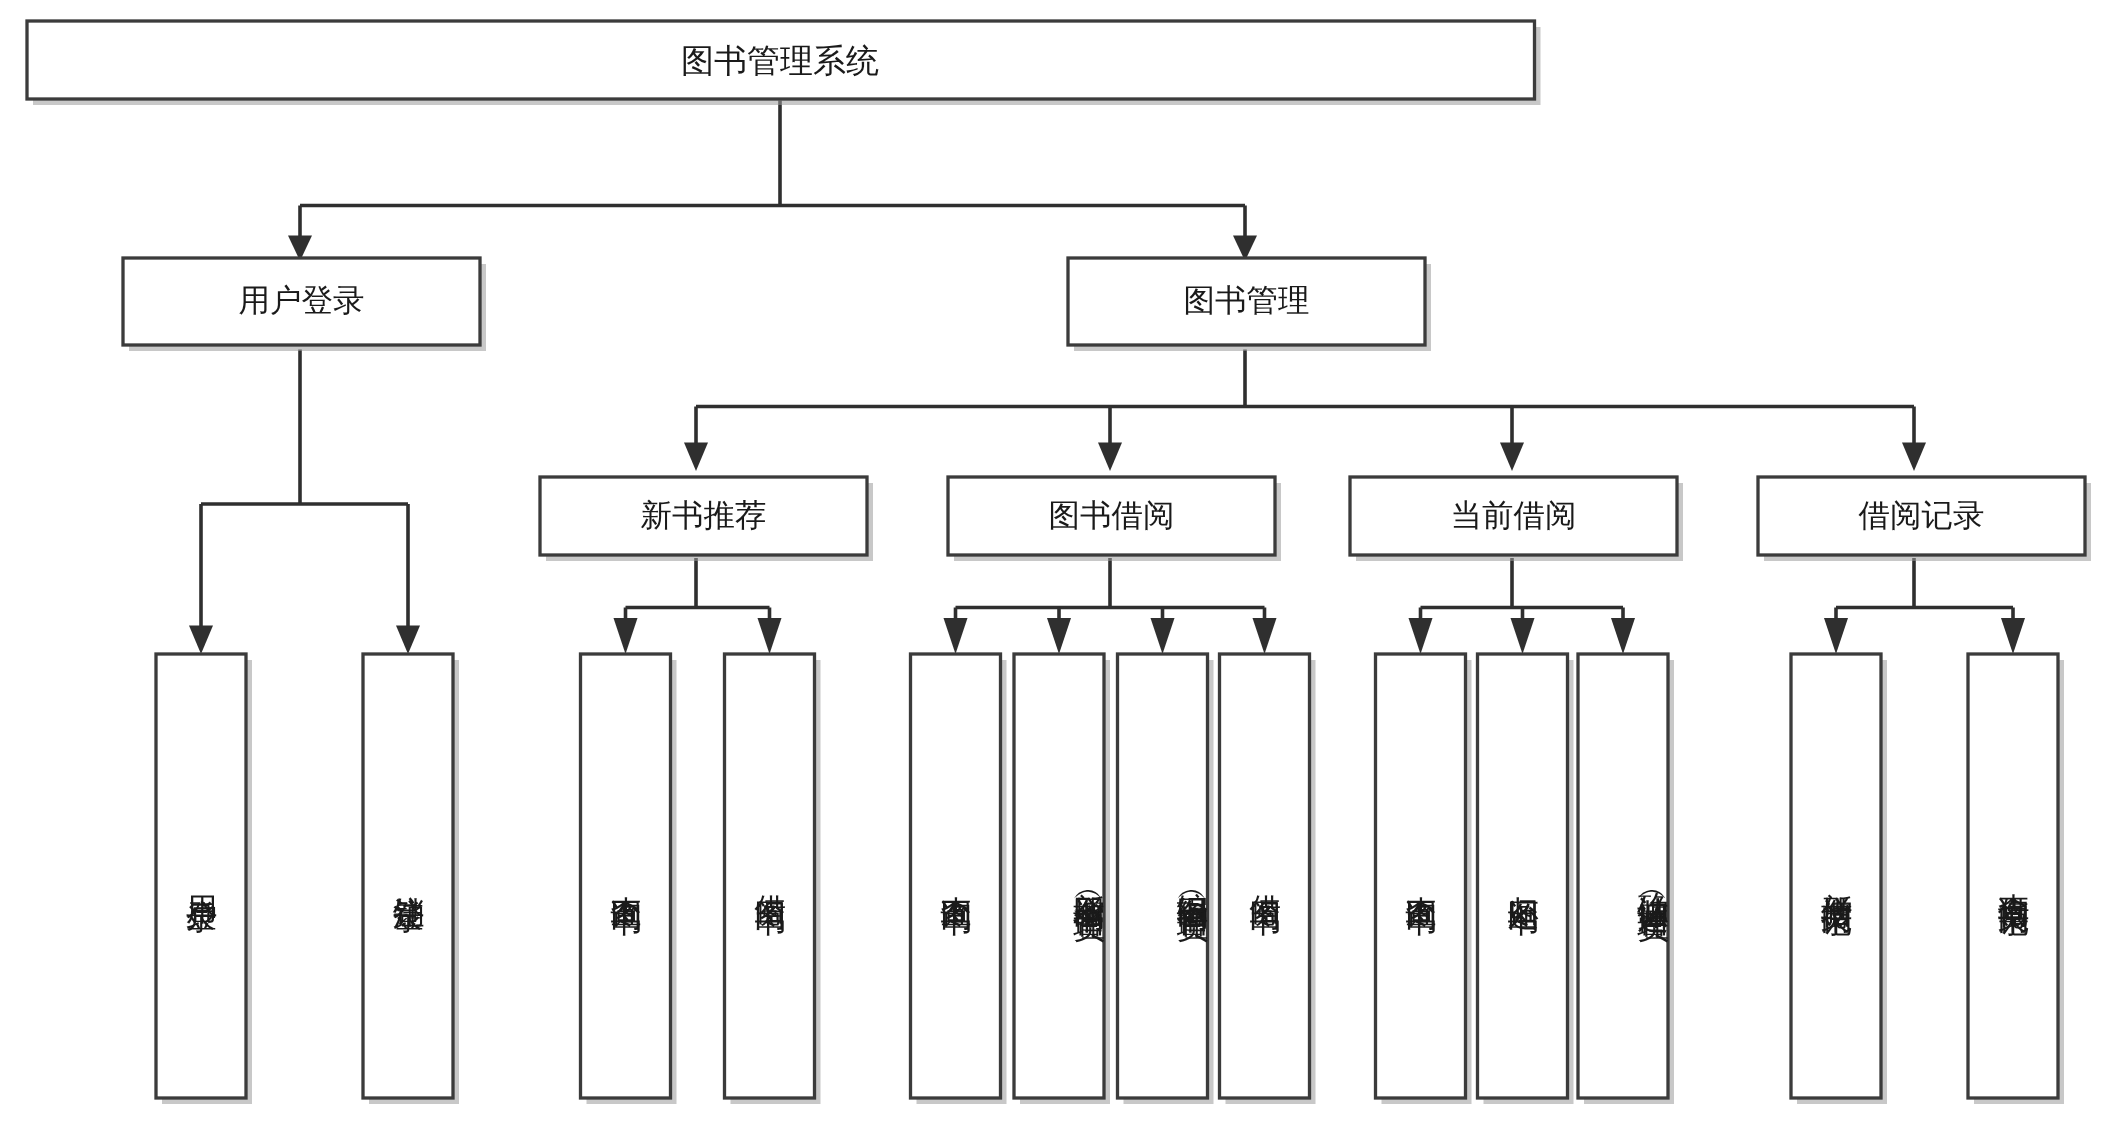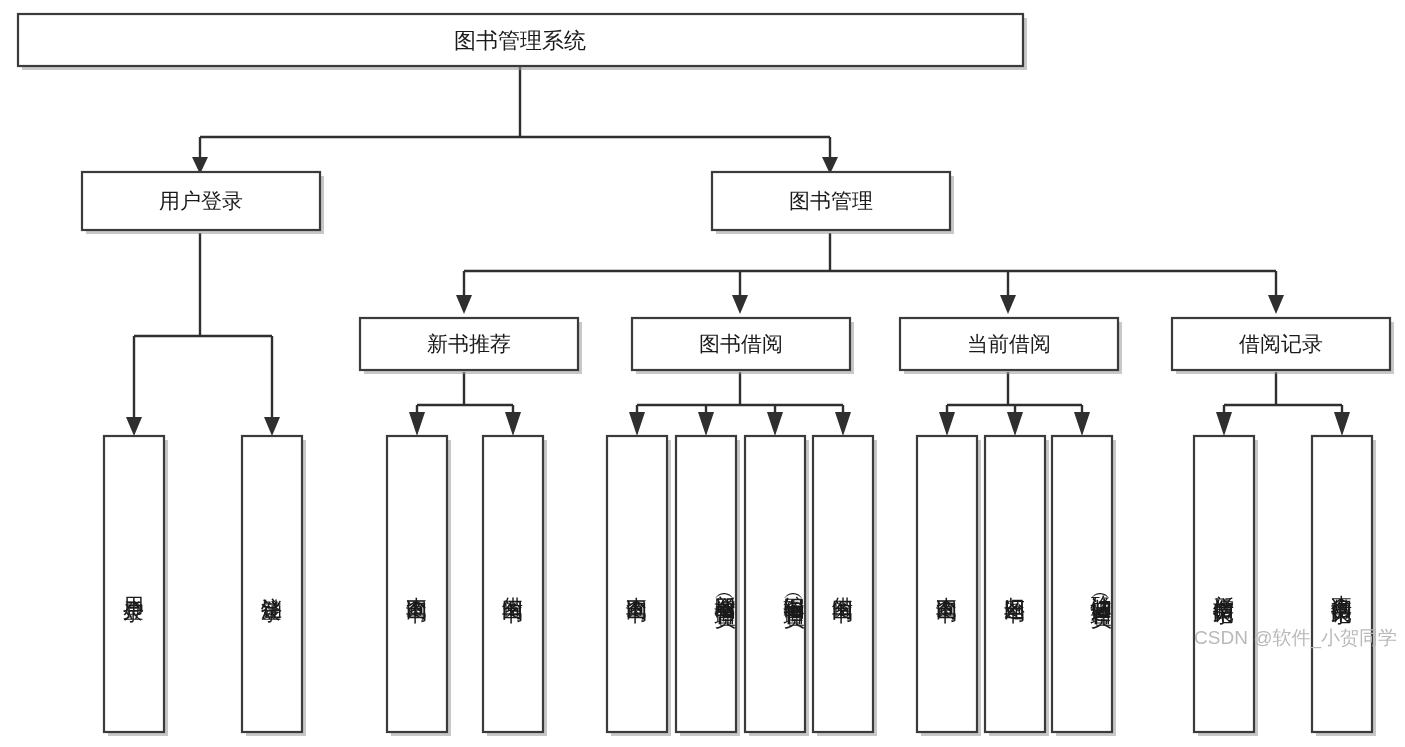--- a/index.html
+++ b/index.html
@@ -266,15 +266,14 @@
   <div class="leaf-label" style="left:745px; top:442px; width:60px; height:290px;">编辑图书（管理员）</div>
   <div class="leaf-label centered" style="left:813px; top:436px; width:60px; height:296px;">借阅图书</div>
 
   <div class="leaf-label centered" style="left:917px; top:436px; width:60px; height:296px;">查询图书</div>
   <div class="leaf-label centered" style="left:985px; top:436px; width:60px; height:296px;">归还图书</div>
   <div class="leaf-label" style="left:1052px; top:442px; width:60px; height:290px;">确认归还（管理员）</div>
 
   <div class="leaf-label centered" style="left:1194px; top:436px; width:60px; height:296px;">新增借阅记录</div>
   <div class="leaf-label centered" style="left:1312px; top:436px; width:60px; height:296px;">查询借阅记录</div>
 
-  <div class="watermark">CSDN @软件_小贺同学</div>
 
 </div>
 
 </body></html>

